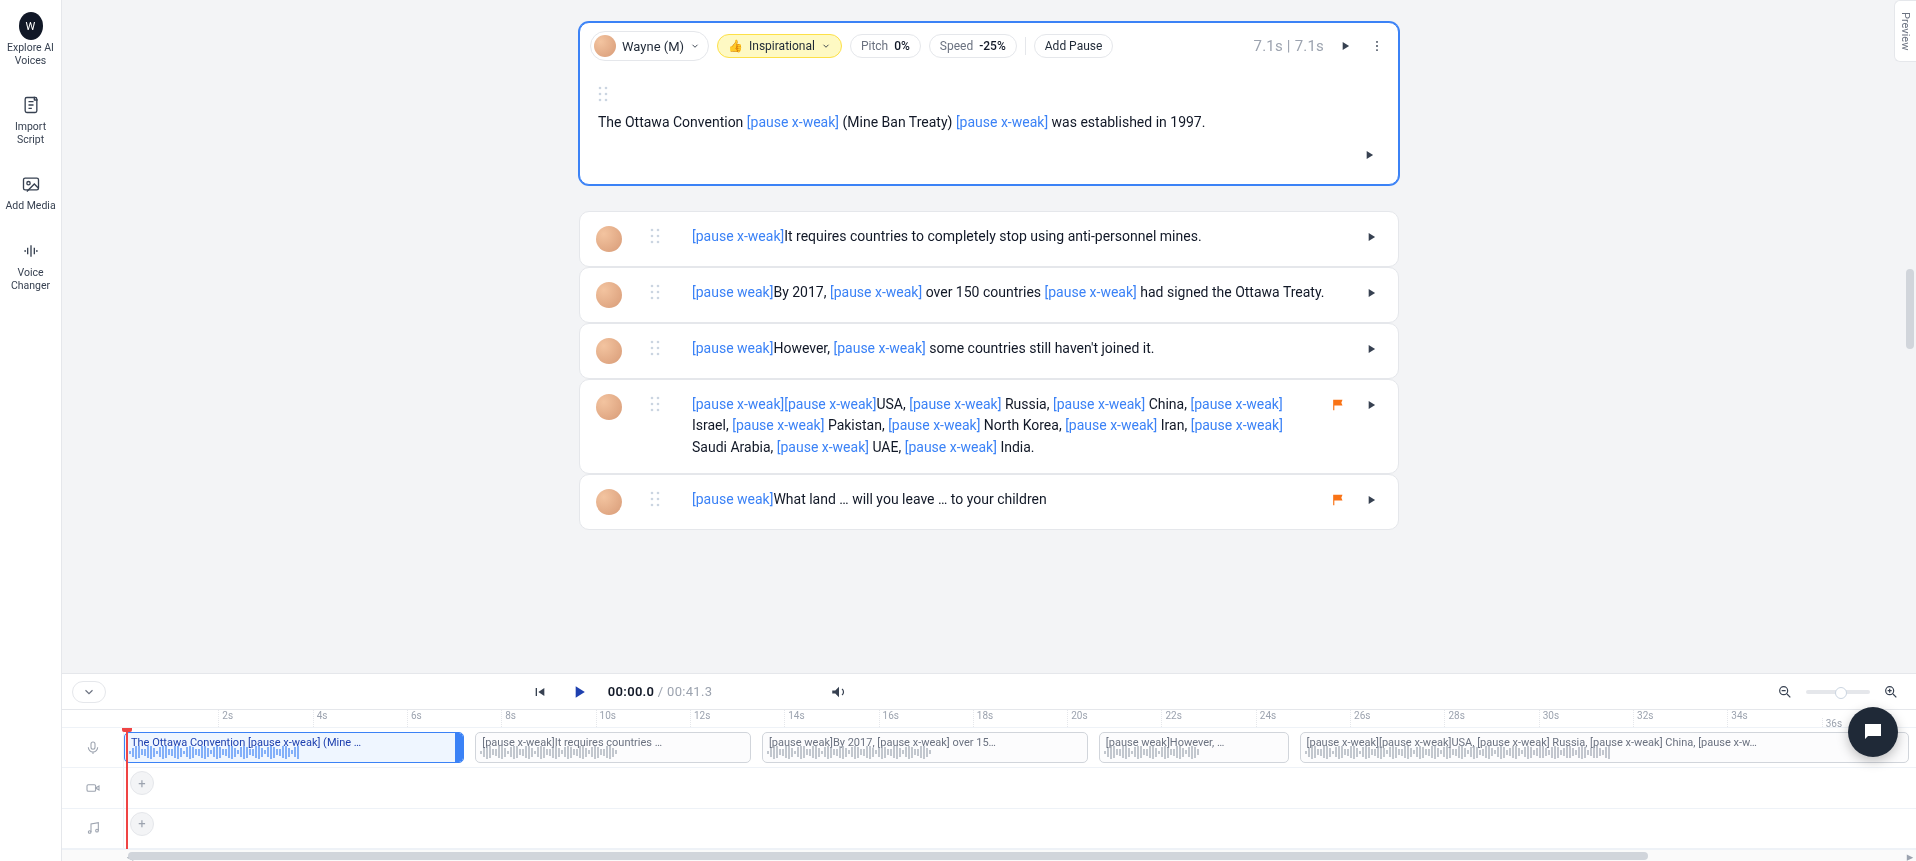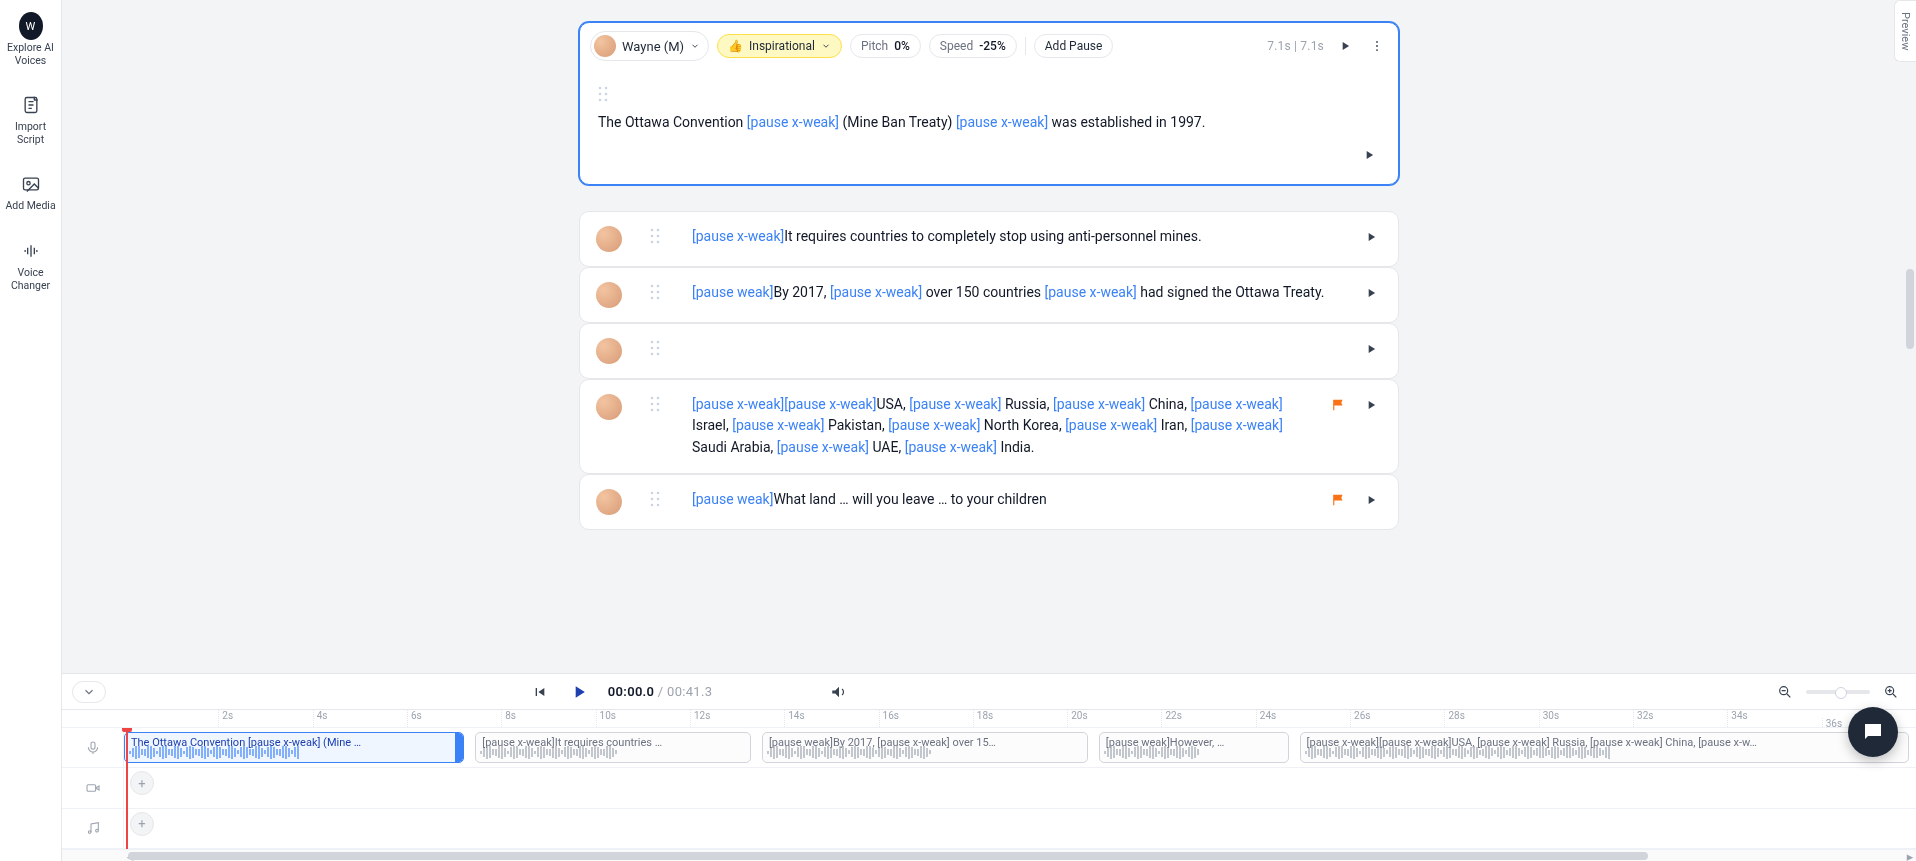--- a/index.html
+++ b/index.html
@@ -19,21 +19,21 @@
   .block.selected { border-color: #3b82f6; box-shadow: 0 0 0 1px #3b82f6; }
   .block-header { display: flex; align-items: center; gap: 8px; padding: 8px 10px; border-bottom: 1px solid transparent; }
   .voice-chip { display: flex; align-items: center; gap: 6px; border: 1px solid #e5e7eb; border-radius: 16px; padding: 3px 8px 3px 3px; cursor: pointer; background: #fff; }
   .voice-chip .mini-avatar { width: 22px; height: 22px; border-radius: 50%; background: radial-gradient(circle at 30% 30%, #f3c4a0, #d89b77); }
   .pill { display: flex; align-items: center; gap: 6px; border: 1px solid #e5e7eb; border-radius: 16px; padding: 4px 10px; font-size: 12px; cursor: pointer; background: #fff; }
   .pill .k { color: #6b7280; }
   .pill .v { color: #111827; font-weight: 500; }
   .pill.emotion { background: #fef9c3; border-color: #fde047; }
   .add-pause { border: 1px solid #e5e7eb; border-radius: 14px; padding: 4px 10px; font-size: 12px; cursor: pointer; background:#fff; }
   .header-right { margin-left: auto; display: flex; align-items: center; gap: 10px; }
-  .time-pair { font-size: 12px; color: #9ca3af; letter-spacing: .2px; text-align: center; }
+  .time-pair { font-size: 15px; color: #9ca3af; letter-spacing: .2px; text-align: center; }
   .icon-btn { width: 22px; height: 22px; display: flex; align-items: center; justify-content: center; cursor: pointer; color:#374151; }
   .block-body { display: flex; align-items: flex-start; gap: 10px; padding: 14px 18px 18px 18px; flex-direction: column; }
   .drag-grip { color: #cbd5e1; width: 14px; padding-top: 2px; cursor: grab; }
   .text-line { font-size: 14px; line-height: 1.55; color: #111827; flex: 1; }
   .pause-tag { color: #3b82f6; }
   .flag { width: 18px; height: 18px; color:#f97316; display:inline-flex; align-items:center; justify-content:center; }
   .row-block { display: flex; align-items: flex-start; gap: 28px; padding: 14px 16px; }
   .row-avatar { width: 26px; height: 26px; border-radius: 50%; background: radial-gradient(circle at 30% 30%, #f3c4a0, #d89b77); cursor:pointer; flex-shrink:0; }
   .row-right { margin-left: auto; display:flex; align-items:center; gap:12px; }
   
@@ -243,20 +243,21 @@
                 <span class="drag-grip">
                   <svg width="10" height="16" viewBox="0 0 10 16" fill="currentColor">
                     <circle cx="2" cy="2" r="1.3"></circle>
                     <circle cx="8" cy="2" r="1.3"></circle>
                     <circle cx="2" cy="8" r="1.3"></circle>
                     <circle cx="8" cy="8" r="1.3"></circle>
                     <circle cx="2" cy="14" r="1.3"></circle>
                     <circle cx="8" cy="14" r="1.3"></circle>
                   </svg>
                 </span>
+                <div class="text-line"><span class="pause-tag">[pause weak]</span><span>However, </span><span class="pause-tag">[pause x-weak]</span><span> some countries still haven't joined it.</span></div>
                 <div class="row-right">
                   <span class="icon-btn">
                     <svg width="14" height="14" viewBox="0 0 24 24" fill="currentColor">
                       <path d="M8 5v14l11-7z"></path>
                     </svg>
                   </span>
                 </div>
               </div>
             </div>
             <div class="block">

